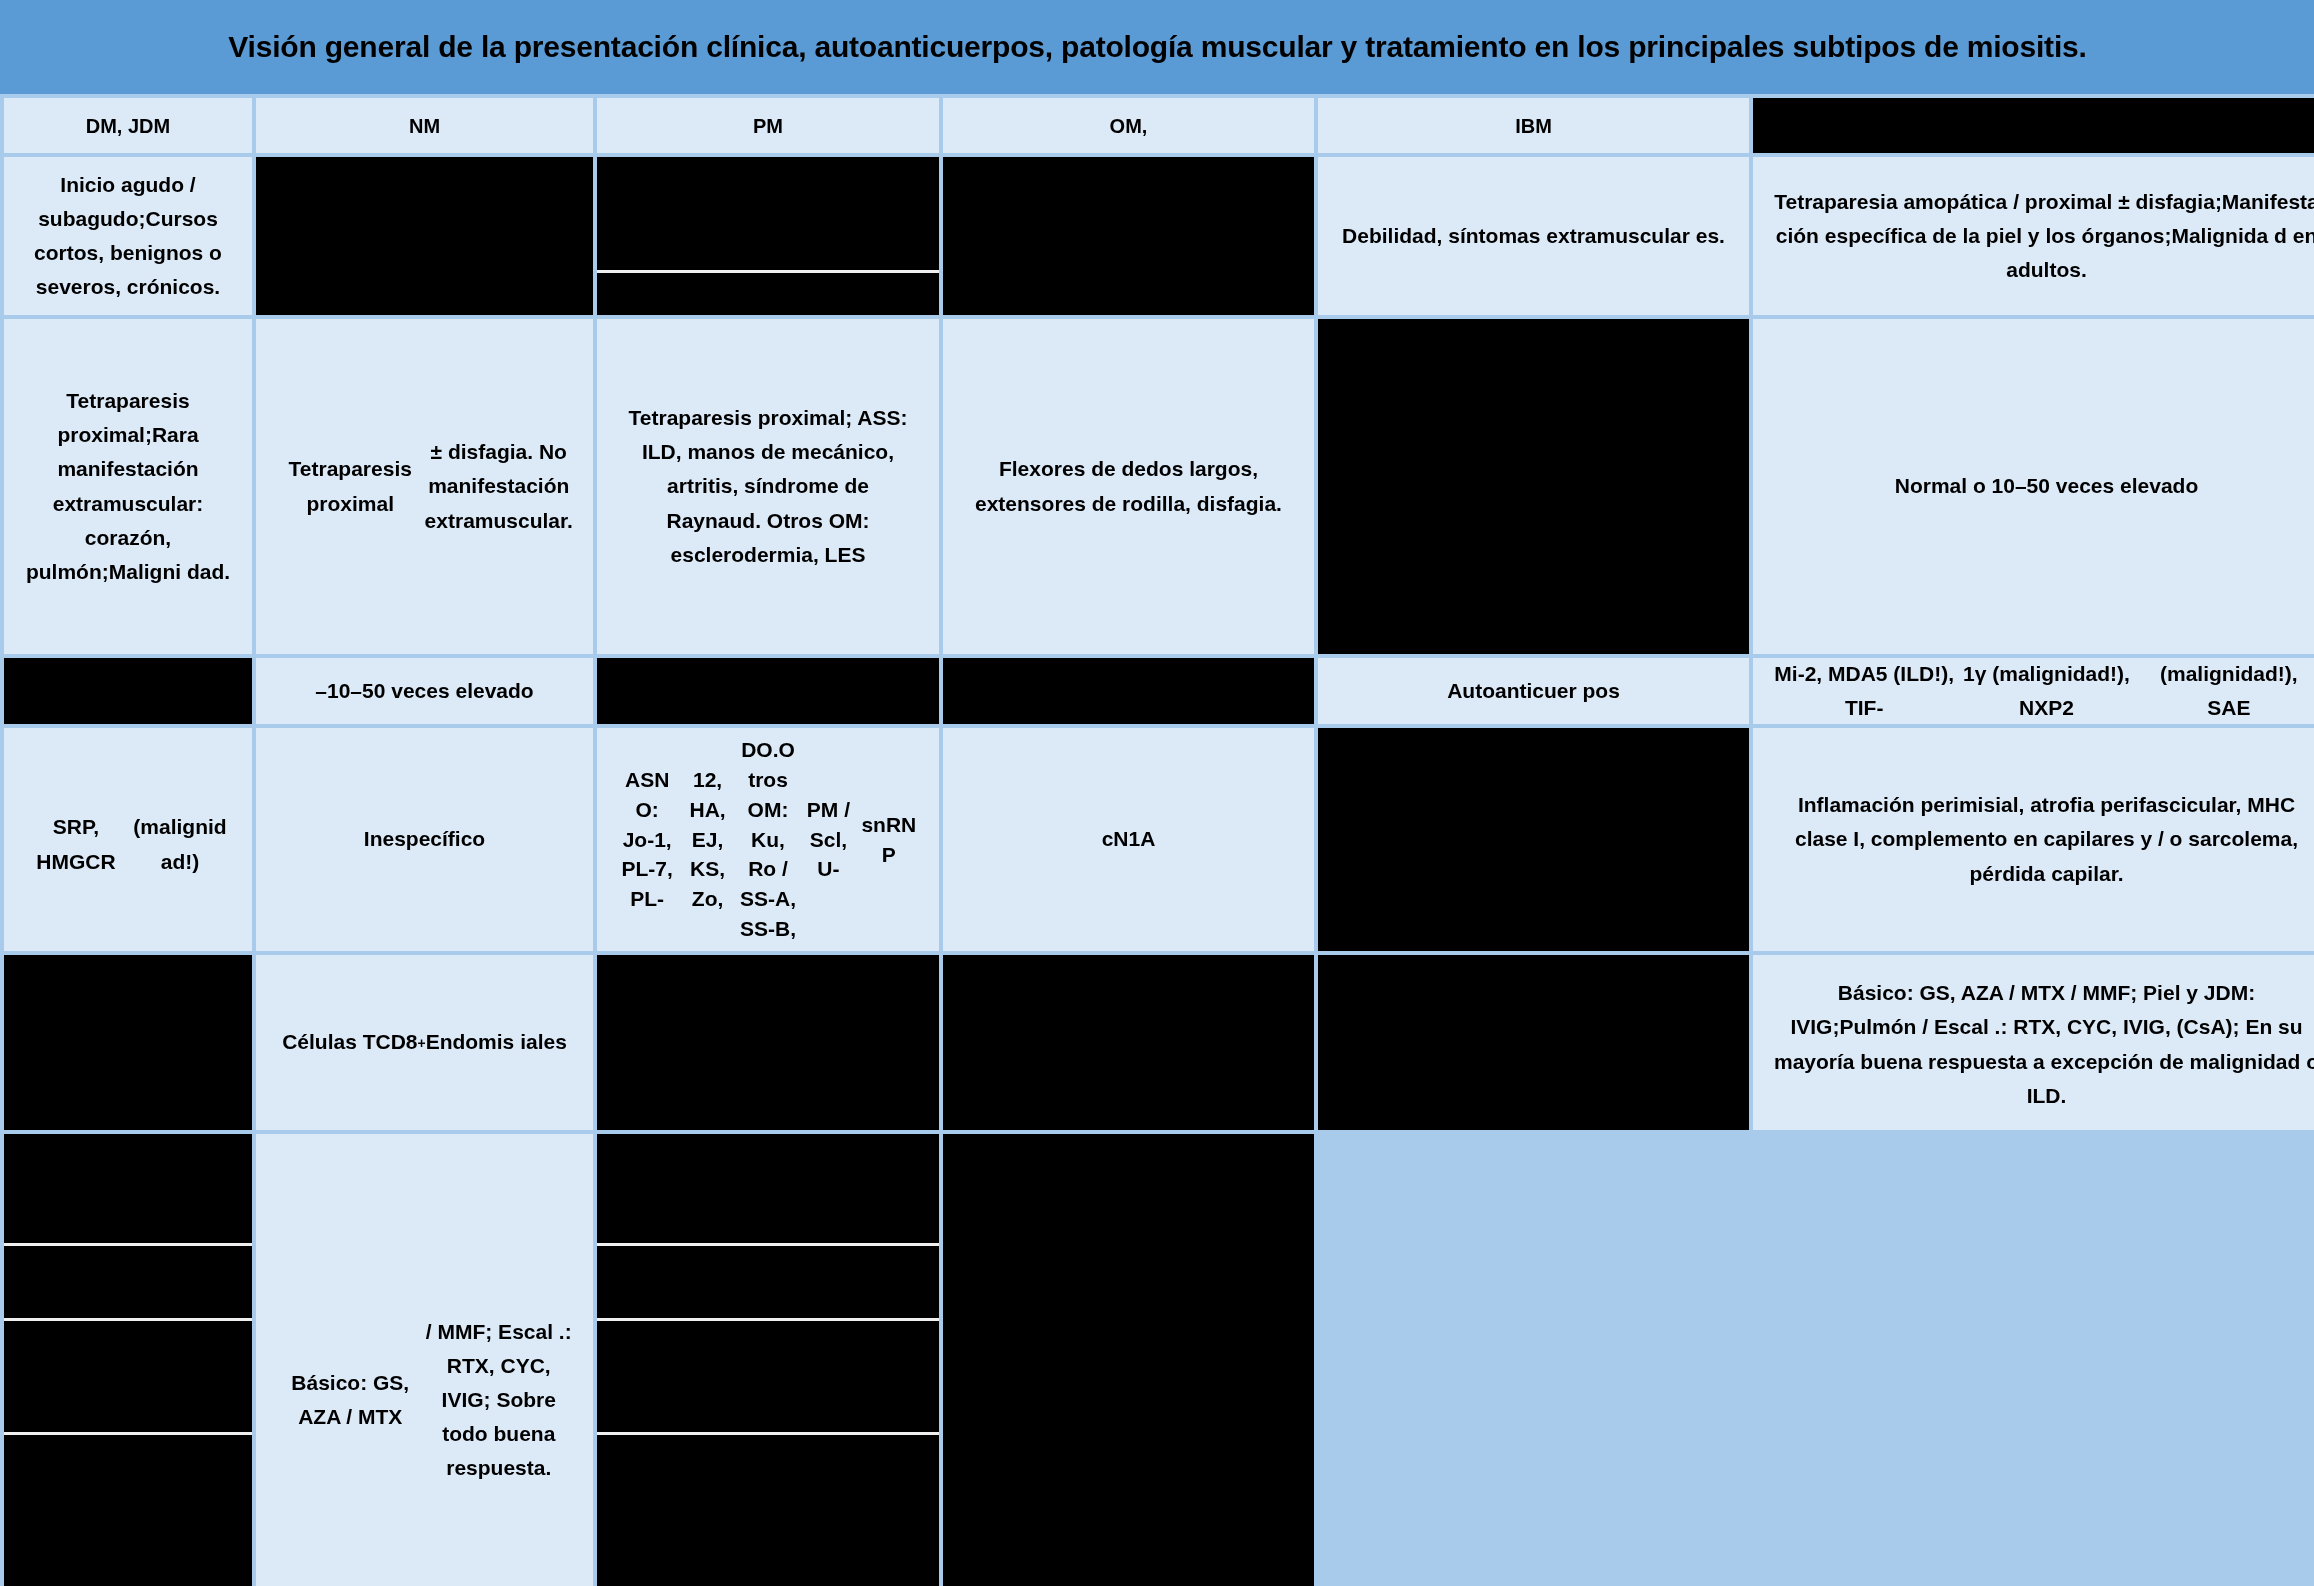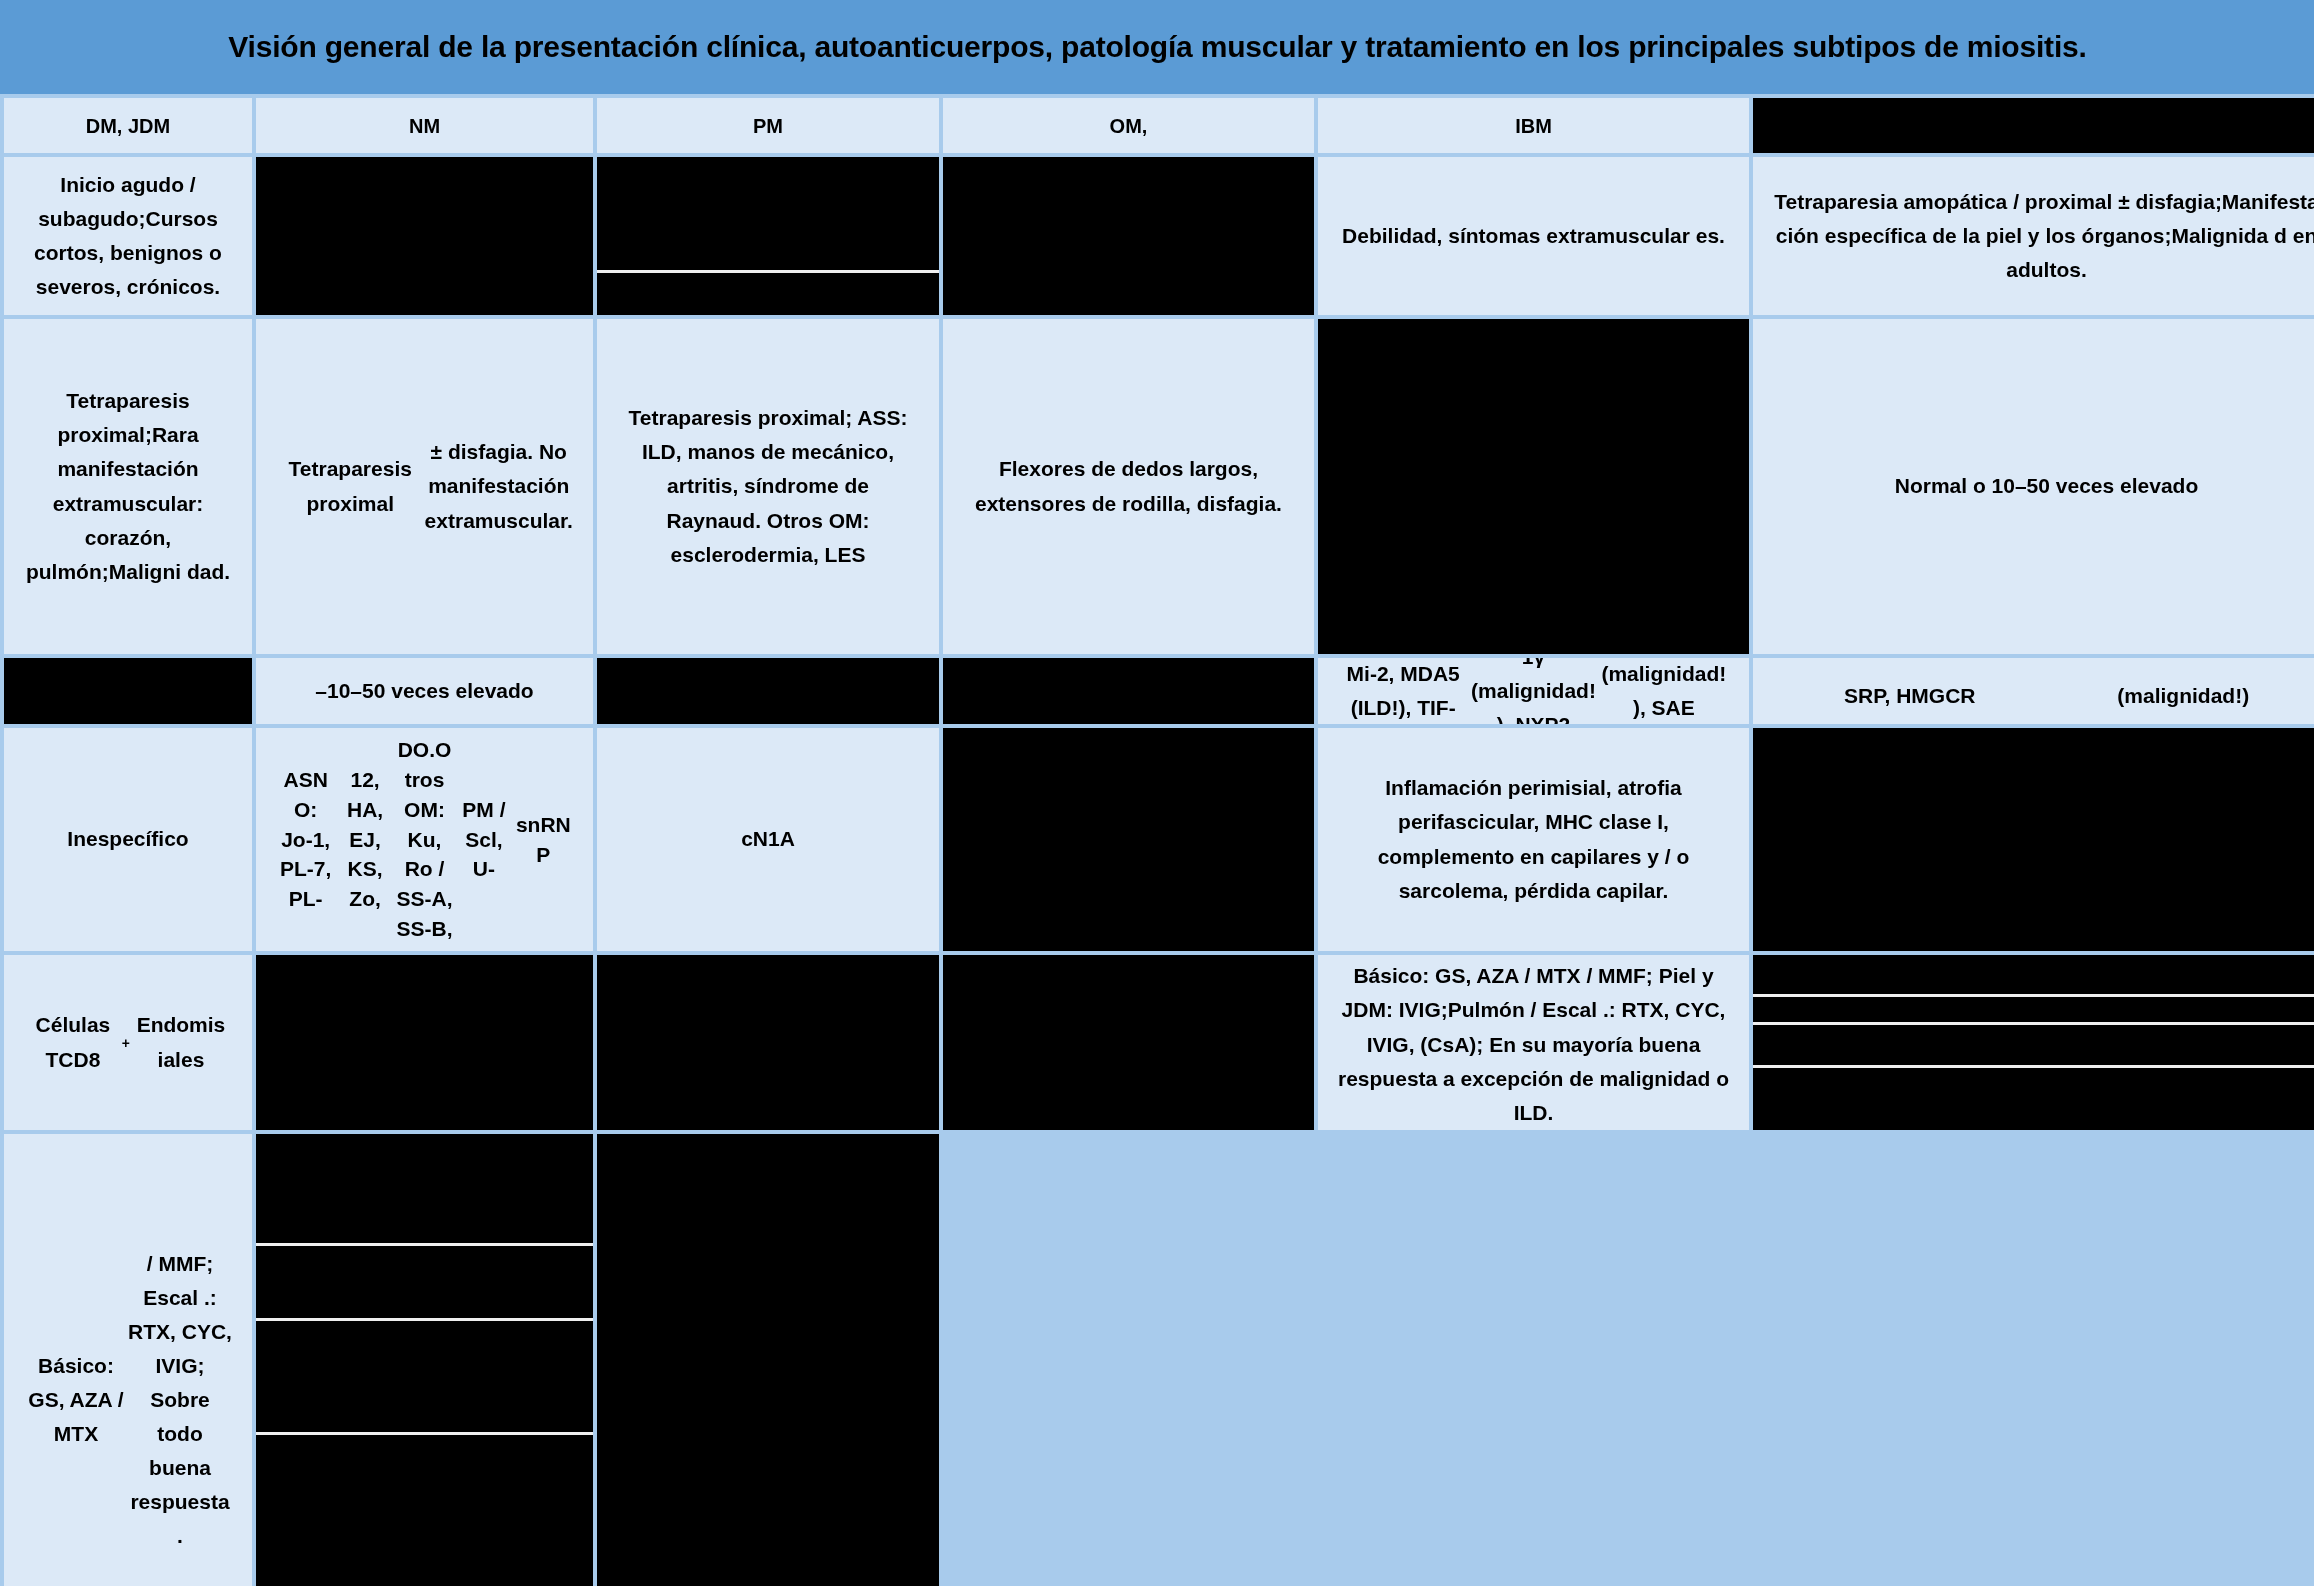--- a/index.html
+++ b/index.html
@@ -117,20 +117,21 @@
     <div class="cell">Tetraparesis proximal; ASS: ILD, manos de mecánico, artritis, síndrome de Raynaud. Otros OM: esclerodermia, LES</div>
     <div class="cell">Flexores de dedos largos, extensores de rodilla, disfagia.</div>
 
     <div class="cell redacted"></div>
     <div class="cell">Normal o 10–50 veces elevado</div>
     <div class="cell redacted"></div>
     <div class="cell">–10–50 veces elevado</div>
     <div class="cell redacted"></div>
     <div class="cell redacted"></div>
 
+    <div class="cell">Autoanticuer pos</div>
     <div class="cell stacked">
       <span class="para">Mi-2, MDA5 (ILD!), TIF-</span>
       <span class="para">1γ (malignidad!), NXP2</span>
       <span class="spacer" style="height:14px"></span>
       <span class="para">(malignidad!), SAE</span>
     </div>
     <div class="cell stacked" style="justify-content:flex-start;padding-top:14px">
       <span class="para">SRP, HMGCR</span>
       <span class="para">(malignidad!)</span>
     </div>

